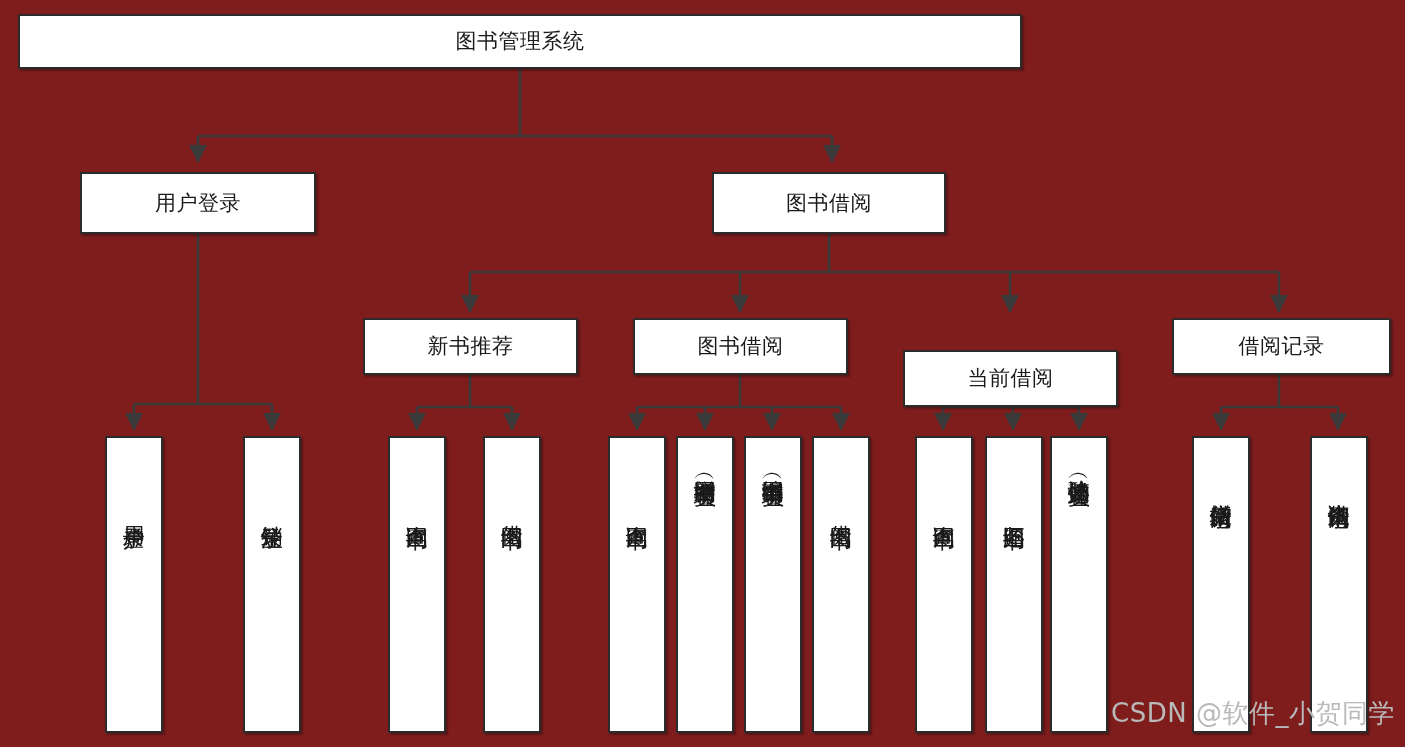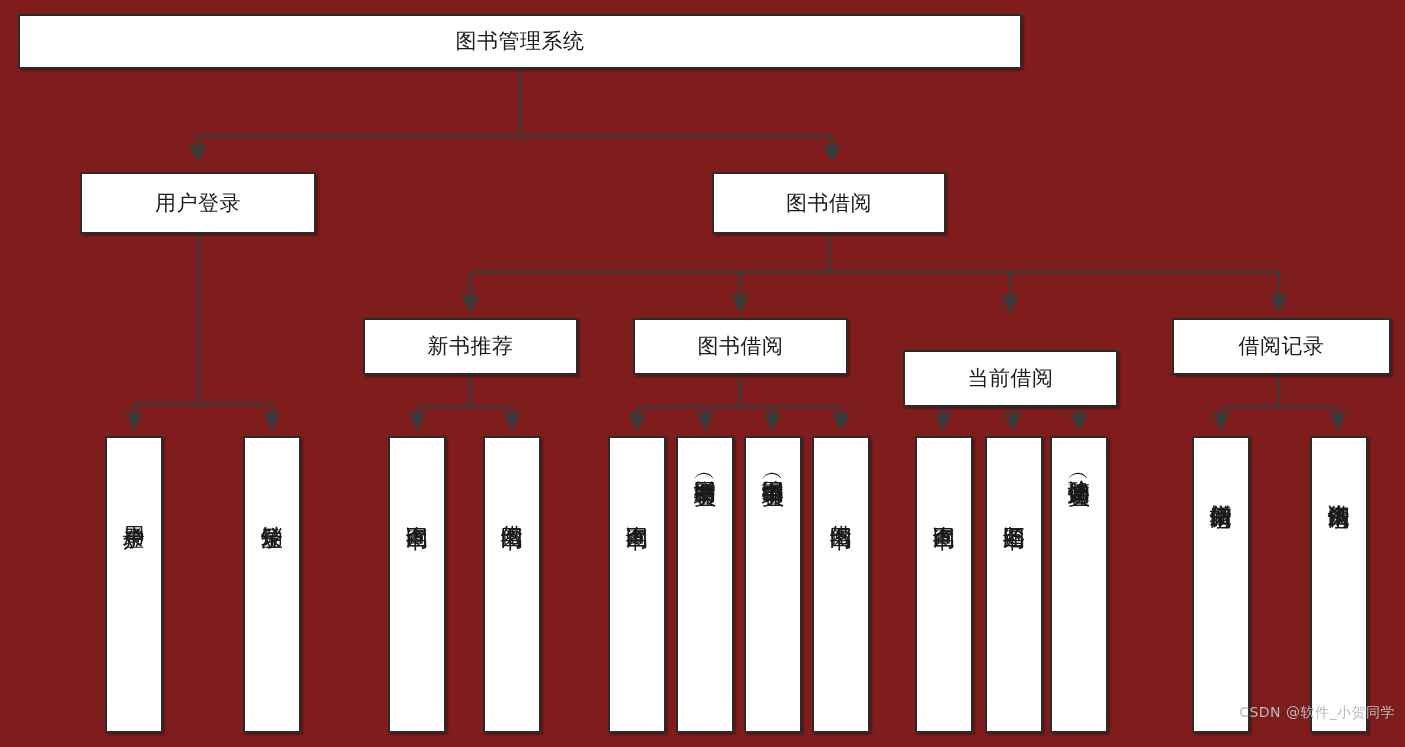--- a/index.html
+++ b/index.html
@@ -59,22 +59,22 @@
   }
   .node.vertical.tall .label {
     padding-top: 10px;
   }
   .node.vertical.midlow .label {
     padding-top: 34px;
   }
   #watermark {
     position: absolute;
     right: 10px;
-    bottom: 25px;
-    font-size: 14px;
+    bottom: 16px;
+    font-size: 26px;
     color: #b9b9b9;
     letter-spacing: 0.5px;
     white-space: nowrap;
     z-index: 5;
   }
 </style>
 </head>
 <body>
 
 <div id="canvas">

